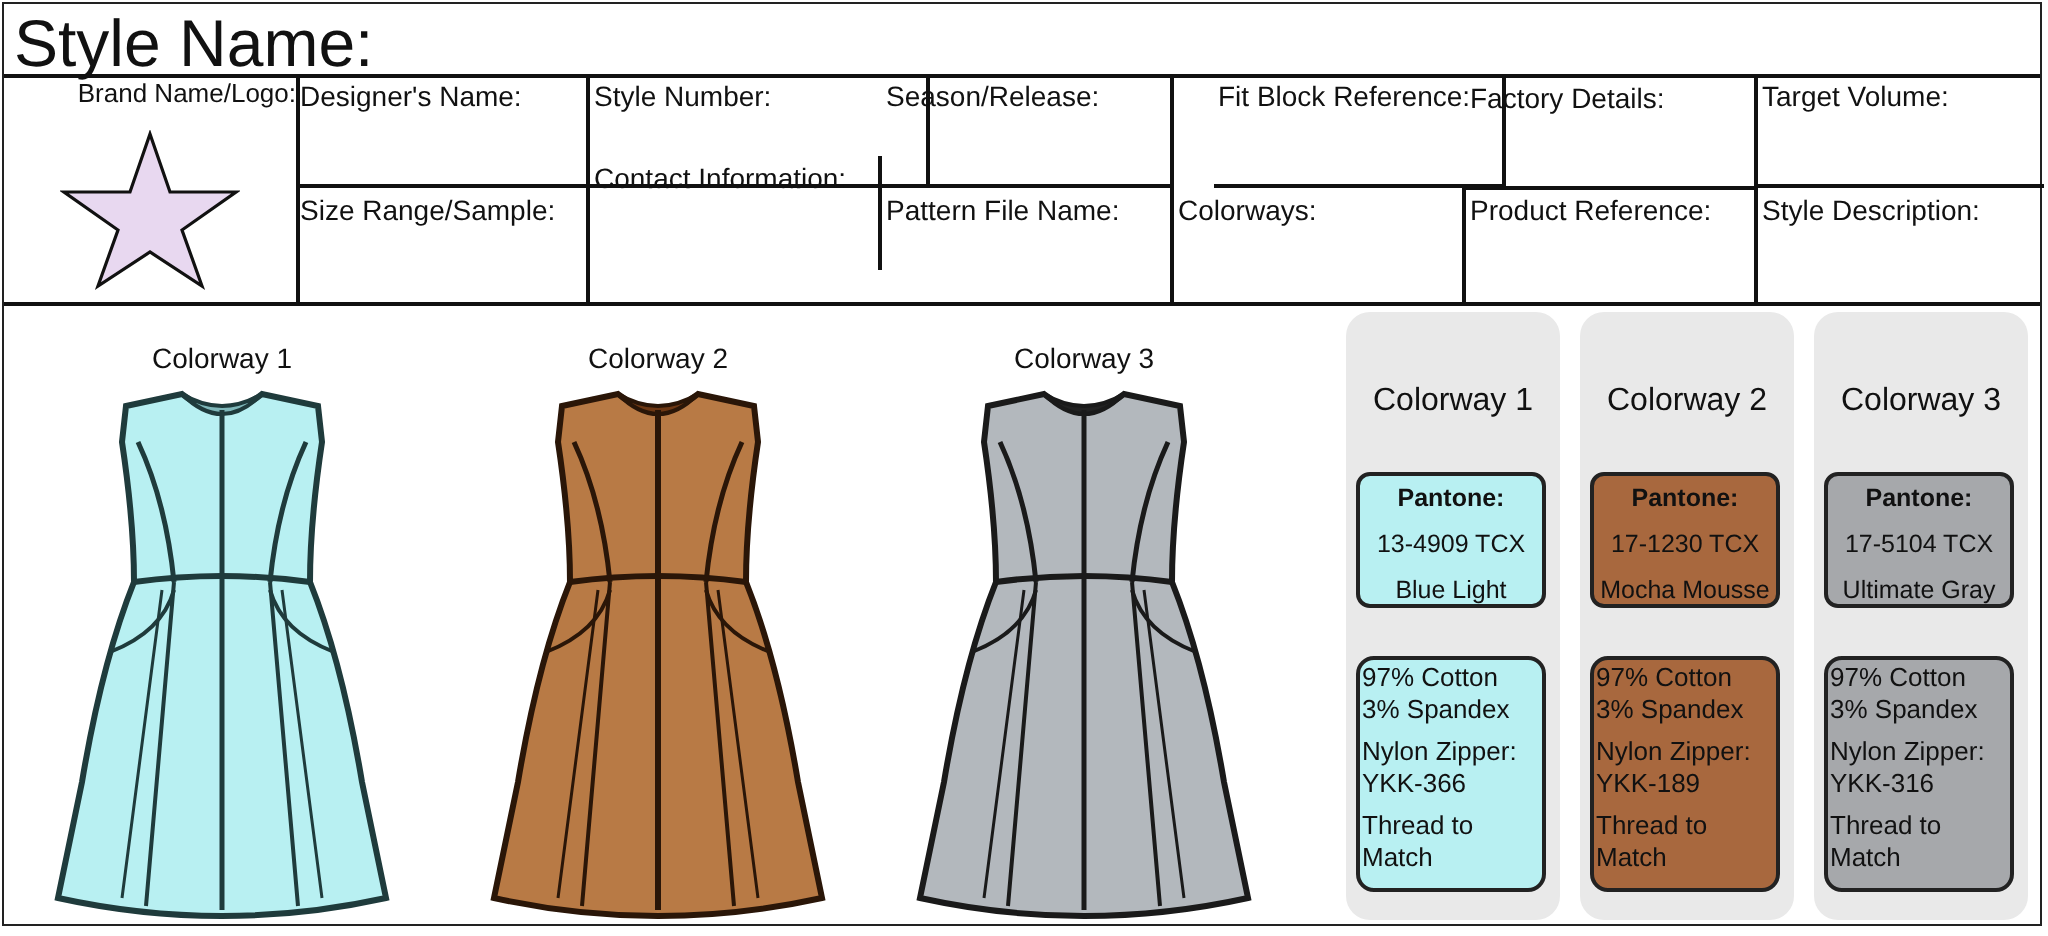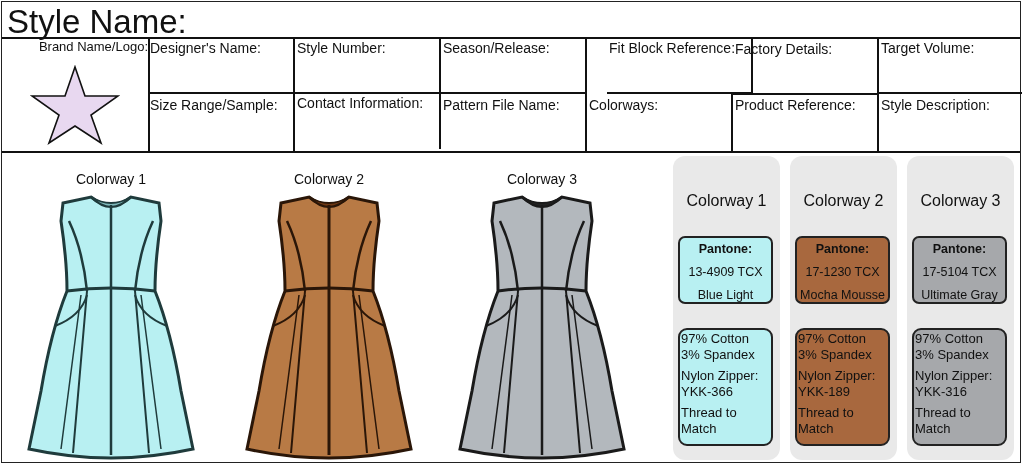--- a/index.html
+++ b/index.html
@@ -34,28 +34,28 @@
 
   <div class="info">
     <div class="brand">
       <div class="lbl">Brand Name/Logo:</div>
       <svg width="90" height="80" viewBox="0 0 90 80">
         <polygon points="45,2 55,31 88,31 61,50 71,78 45,61 19,78 29,50 2,31 35,31" fill="#e8d8f0" stroke="#111" stroke-width="1.6"></polygon>
       </svg>
     </div>
 
     <div class="cell" style="left:146px;top:0;width:147px;">Designer's Name:</div>
-    <div class="cell" style="left:293px;top:0;width:146px;">Style Number:</div>
+    <div class="cell" style="left:293px;top:0;width:170px;">Style Number:</div>
     <div class="cell" style="left:439px;top:0;width:146px;">Season/Release:</div>
     <div class="cell" style="left:585px;top:0;width:146px;margin-left:20px;">Fit Block Reference:</div>
     <div class="cell" style="left:731px;top:1px;width:146px;">Factory Details:</div>
     <div class="cell last" style="left:877px;top:0;width:143px;">Target Volume:</div>
 
     <div class="cell r2" style="left:146px;top:57px;width:147px;">Size Range/Sample:</div>
-    <div class="cell r2" style="left:293px;top:55px;width:146px;">Contact Information:</div>
+    <div class="cell r2" style="left:293px;top:41px;width:146px;">Contact Information:</div>
     <div class="cell r2" style="left:439px;top:57px;width:146px;">Pattern File Name:</div>
     <div class="cell r2" style="left:585px;top:57px;width:146px;">Colorways:</div>
     <div class="cell r2" style="left:731px;top:57px;width:146px;">Product Reference:</div>
     <div class="cell r2 last" style="left:877px;top:57px;width:143px;">Style Description:</div>
   </div>
 
   <div class="dress" style="left:19px;top:169px;width:180px;height:290px;">
     <div class="cap">Colorway 1</div>
     <svg width="180" height="270" viewBox="0 0 180 270">
       <path d="M42,12 L70,6 Q90,22 110,6 L138,12 L140,30 Q134,70 134,100 Q150,140 160,200 L172,258 Q90,276 8,258 L20,200 Q30,140 46,100 Q46,70 40,30 Z" fill="#b8f0f2" stroke="#1f3b3c" stroke-width="3"></path>

